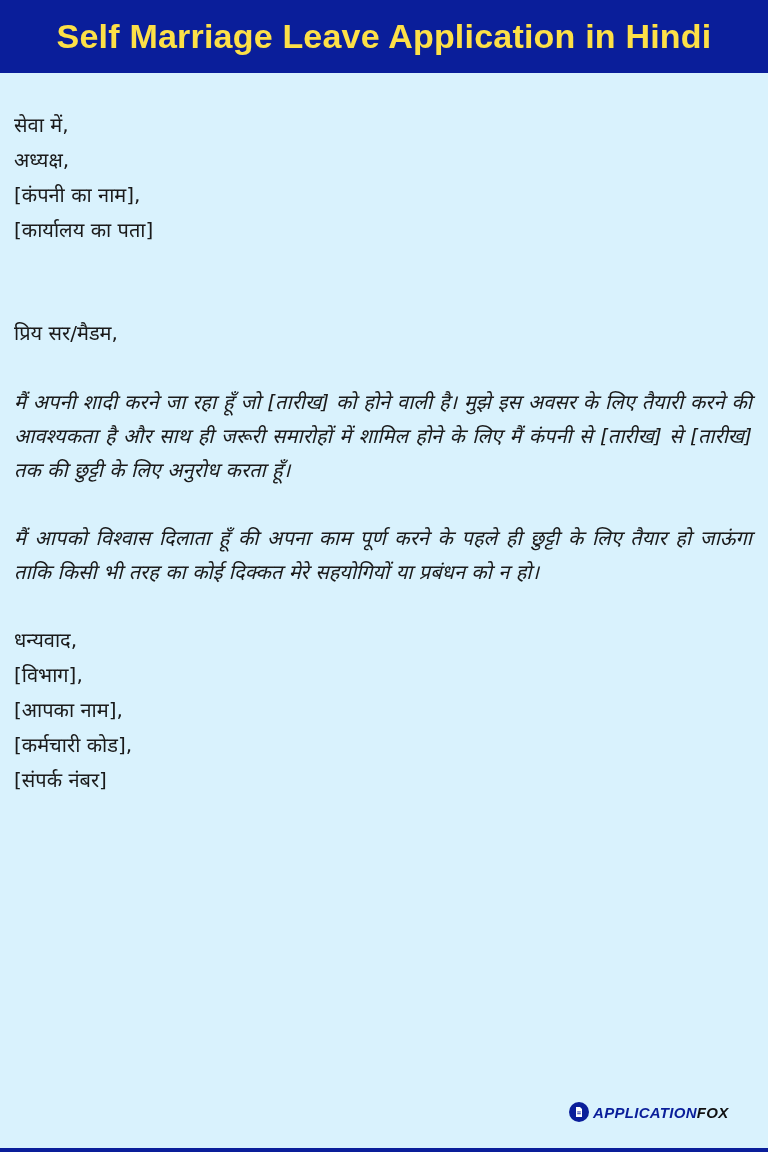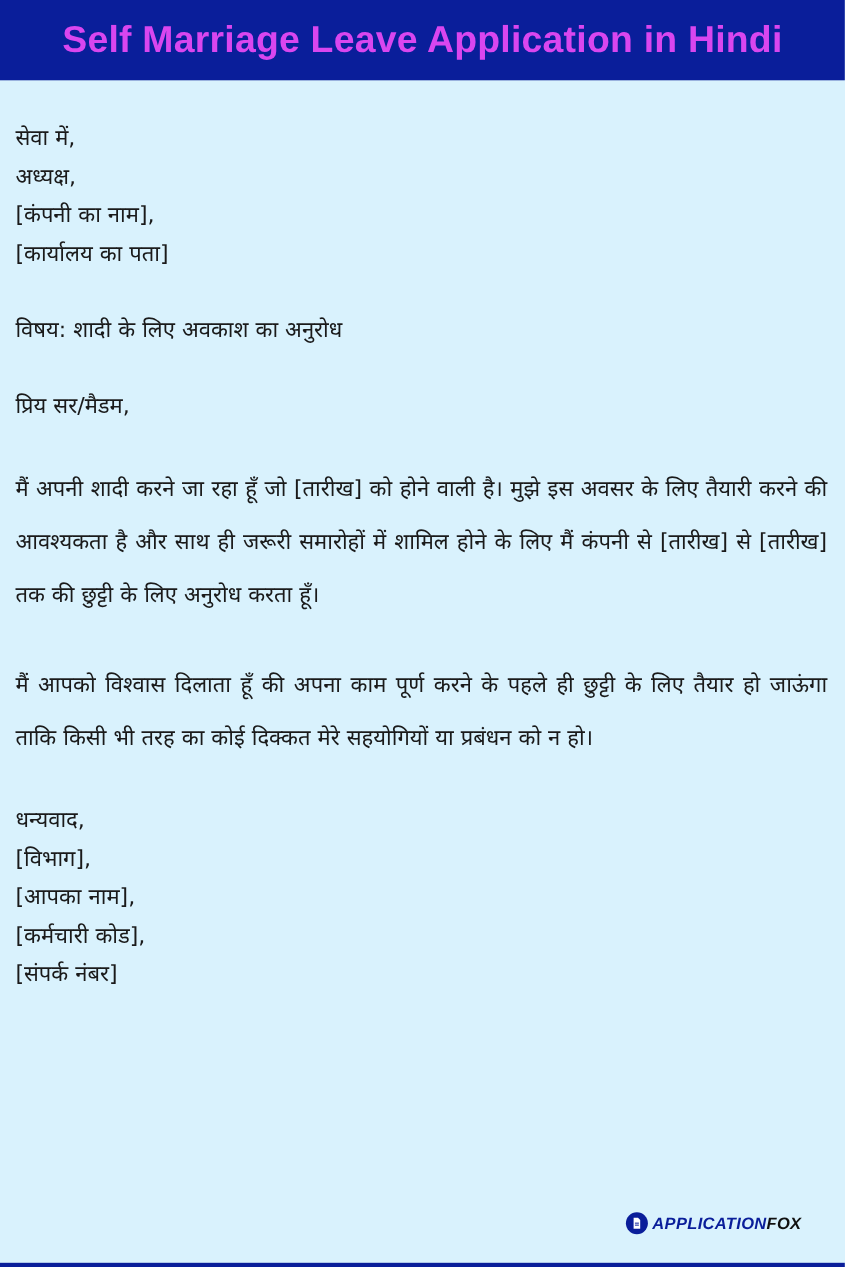--- a/index.html
+++ b/index.html
@@ -9,38 +9,39 @@
       font-family: "DejaVu Sans", sans-serif;
       position: relative;
       color: #1a1a1a;
     }
     .header {
       position: absolute; left: 0; top: 0; width: 768px; height: 73px;
       background: #0a1e9a;
       display: flex; align-items: center; justify-content: center;
     }
     .header-title {
-      color: #d946ef;
+      color: #fde047;
       font-family: "Liberation Sans", sans-serif;
       font-weight: bold;
       font-size: 34px;
       letter-spacing: 0.2px;
     }
     .letter {
       position: absolute; left: 14px; top: 108px; width: 738px;
       font-size: 20px;
       line-height: 35px;
     }
     .line { display: block; white-space: nowrap; }
     .gap { height: 34px; }
     .para {
       text-align: justify;
       text-align-last: left;
       white-space: normal;
-      line-height: 48px;
+      line-height: 34px;
+      font-style: italic;
     }
     .brand {
       position: absolute; left: 569px; top: 1102px;
       display: flex; align-items: center; gap: 4px;
     }
     .brand-icon {
       width: 20px; height: 20px; border-radius: 50%;
       background: #0a1e9a;
       display: flex; align-items: center; justify-content: center;
     }
@@ -64,21 +65,20 @@
 </div>
 
 <div class="letter">
   <div>
     <span class="line">सेवा में,</span>
     <span class="line">अध्यक्ष,</span>
     <span class="line">[कंपनी का नाम],</span>
     <span class="line">[कार्यालय का पता]</span>
   </div>
   <div class="gap"></div>
-  <span class="line">विषय: शादी के लिए अवकाश का अनुरोध</span>
   <div class="gap"></div>
   <span class="line">प्रिय सर/मैडम,</span>
   <div class="gap"></div>
   <div class="para">मैं अपनी शादी करने जा रहा हूँ जो [तारीख] को होने वाली है। मुझे इस अवसर के लिए तैयारी करने की आवश्यकता है और साथ ही जरूरी समारोहों में शामिल होने के लिए मैं कंपनी से [तारीख] से [तारीख] तक की छुट्टी के लिए अनुरोध करता हूँ।</div>
   <div class="gap"></div>
   <div class="para">मैं आपको विश्वास दिलाता हूँ की अपना काम पूर्ण करने के पहले ही छुट्टी के लिए तैयार हो जाऊंगा ताकि किसी भी तरह का कोई दिक्कत मेरे सहयोगियों या प्रबंधन को न हो।</div>
   <div class="gap"></div>
   <div>
     <span class="line">धन्यवाद,</span>
     <span class="line">[विभाग],</span>

